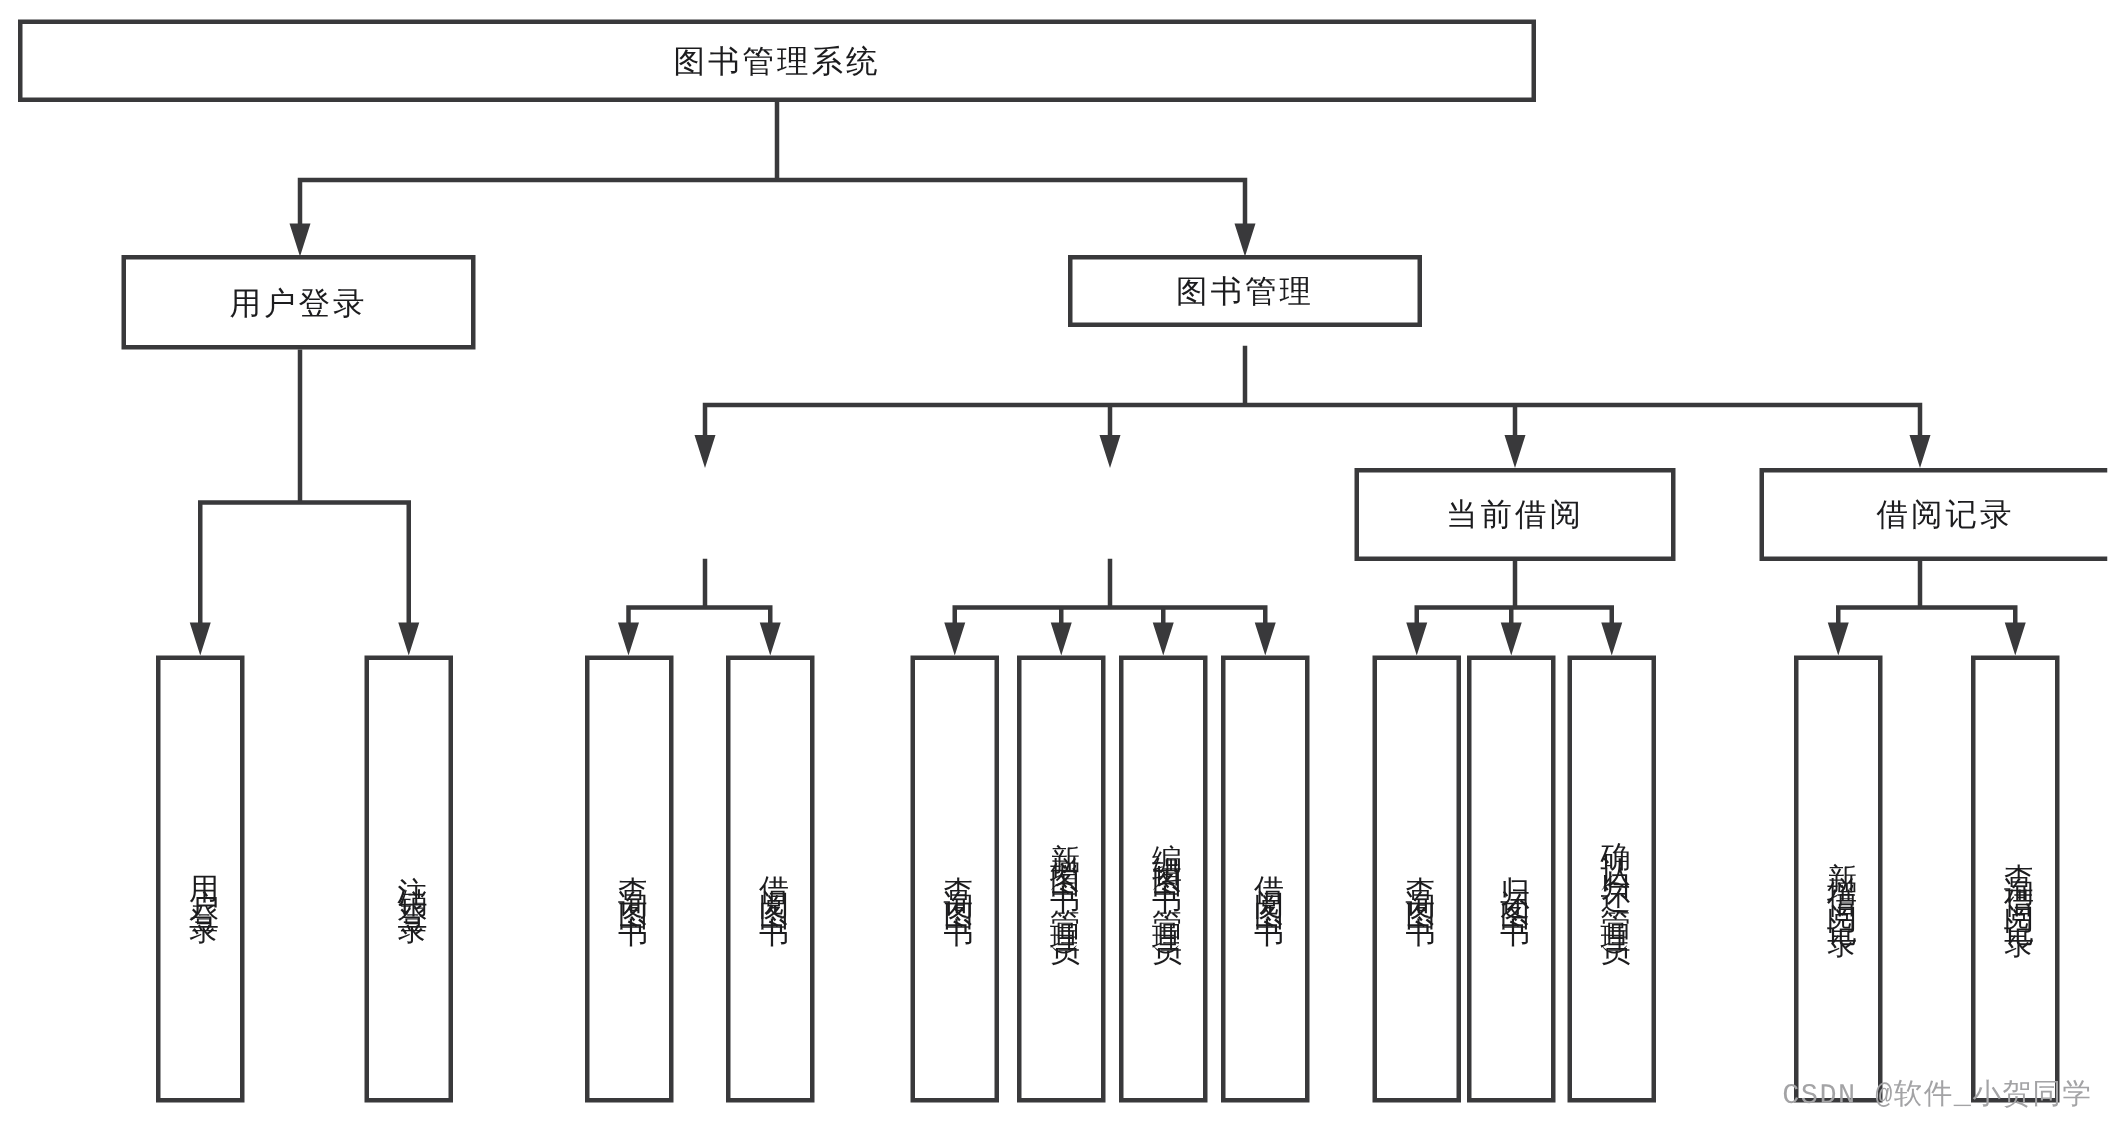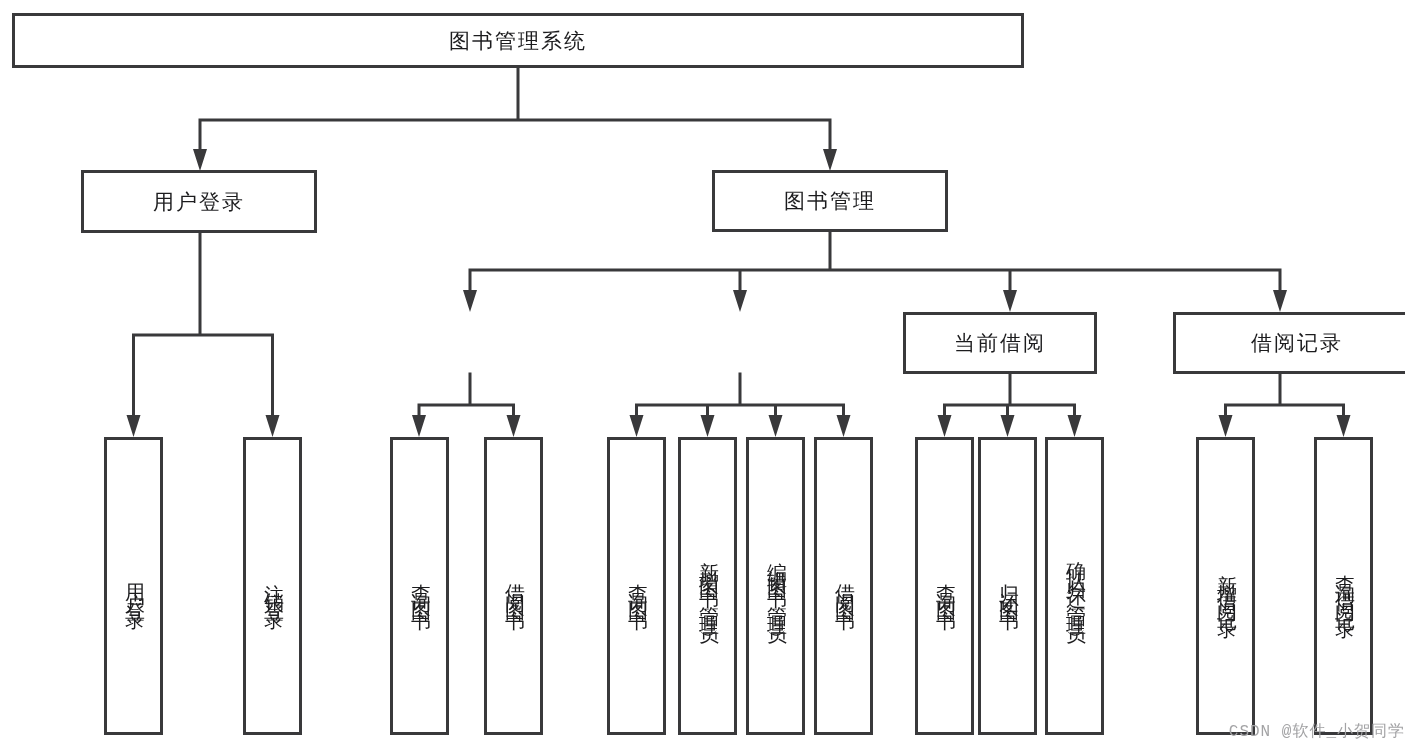--- a/index.html
+++ b/index.html
@@ -24,22 +24,22 @@
   }
   .h-node span{font-size:21px;letter-spacing:2px;white-space:nowrap;}
   .leaf .label{
     writing-mode:vertical-lr;
     text-orientation:mixed;
     font-size:20px;line-height:1;
     letter-spacing:9px;
     white-space:nowrap;
   }
   .watermark{
-    position:absolute;right:0;bottom:5px;
-    font-size:16px;letter-spacing:1px;
+    position:absolute;right:10px;bottom:5px;
+    font-size:19px;letter-spacing:1px;
     color:var(--watermark);
   }
 </style>
 </head>
 <body>
 
 <div class="canvas">
 
   <svg class="connectors" viewBox="0 0 1405 747" fill="none" stroke="currentColor" stroke-width="3" stroke-linecap="square">
 
@@ -79,25 +79,25 @@
     </g>
   </svg>
 
   <div class="node h-node" style="left:12px;top:13px;width:1012px;height:55px">
     <span>图书管理系统</span>
   </div>
 
   <div class="node h-node" style="left:81px;top:170px;width:236px;height:63px">
     <span>用户登录</span>
   </div>
-  <div class="node h-node" style="left:712px;top:170px;width:236px;height:62px">
+  <div class="node h-node" style="left:712px;top:170px;width:236px;height:48px">
     <span>图书管理</span>
   </div>
 
-  <div class="node h-node" style="left:903px;top:312px;width:194px;height:62px">
+  <div class="node h-node" style="left:903px;top:312px;width:214px;height:62px">
     <span>当前借阅</span>
   </div>
   <div class="node h-node" style="left:1173px;top:312px;width:248px;height:62px">
     <span>借阅记录</span>
   </div>
 
   <div class="node leaf" style="left:104px;top:437px;width:59px;height:298px">
     <span class="label">用户登录</span>
   </div>
   <div class="node leaf" style="left:243px;top:437px;width:59px;height:298px">

